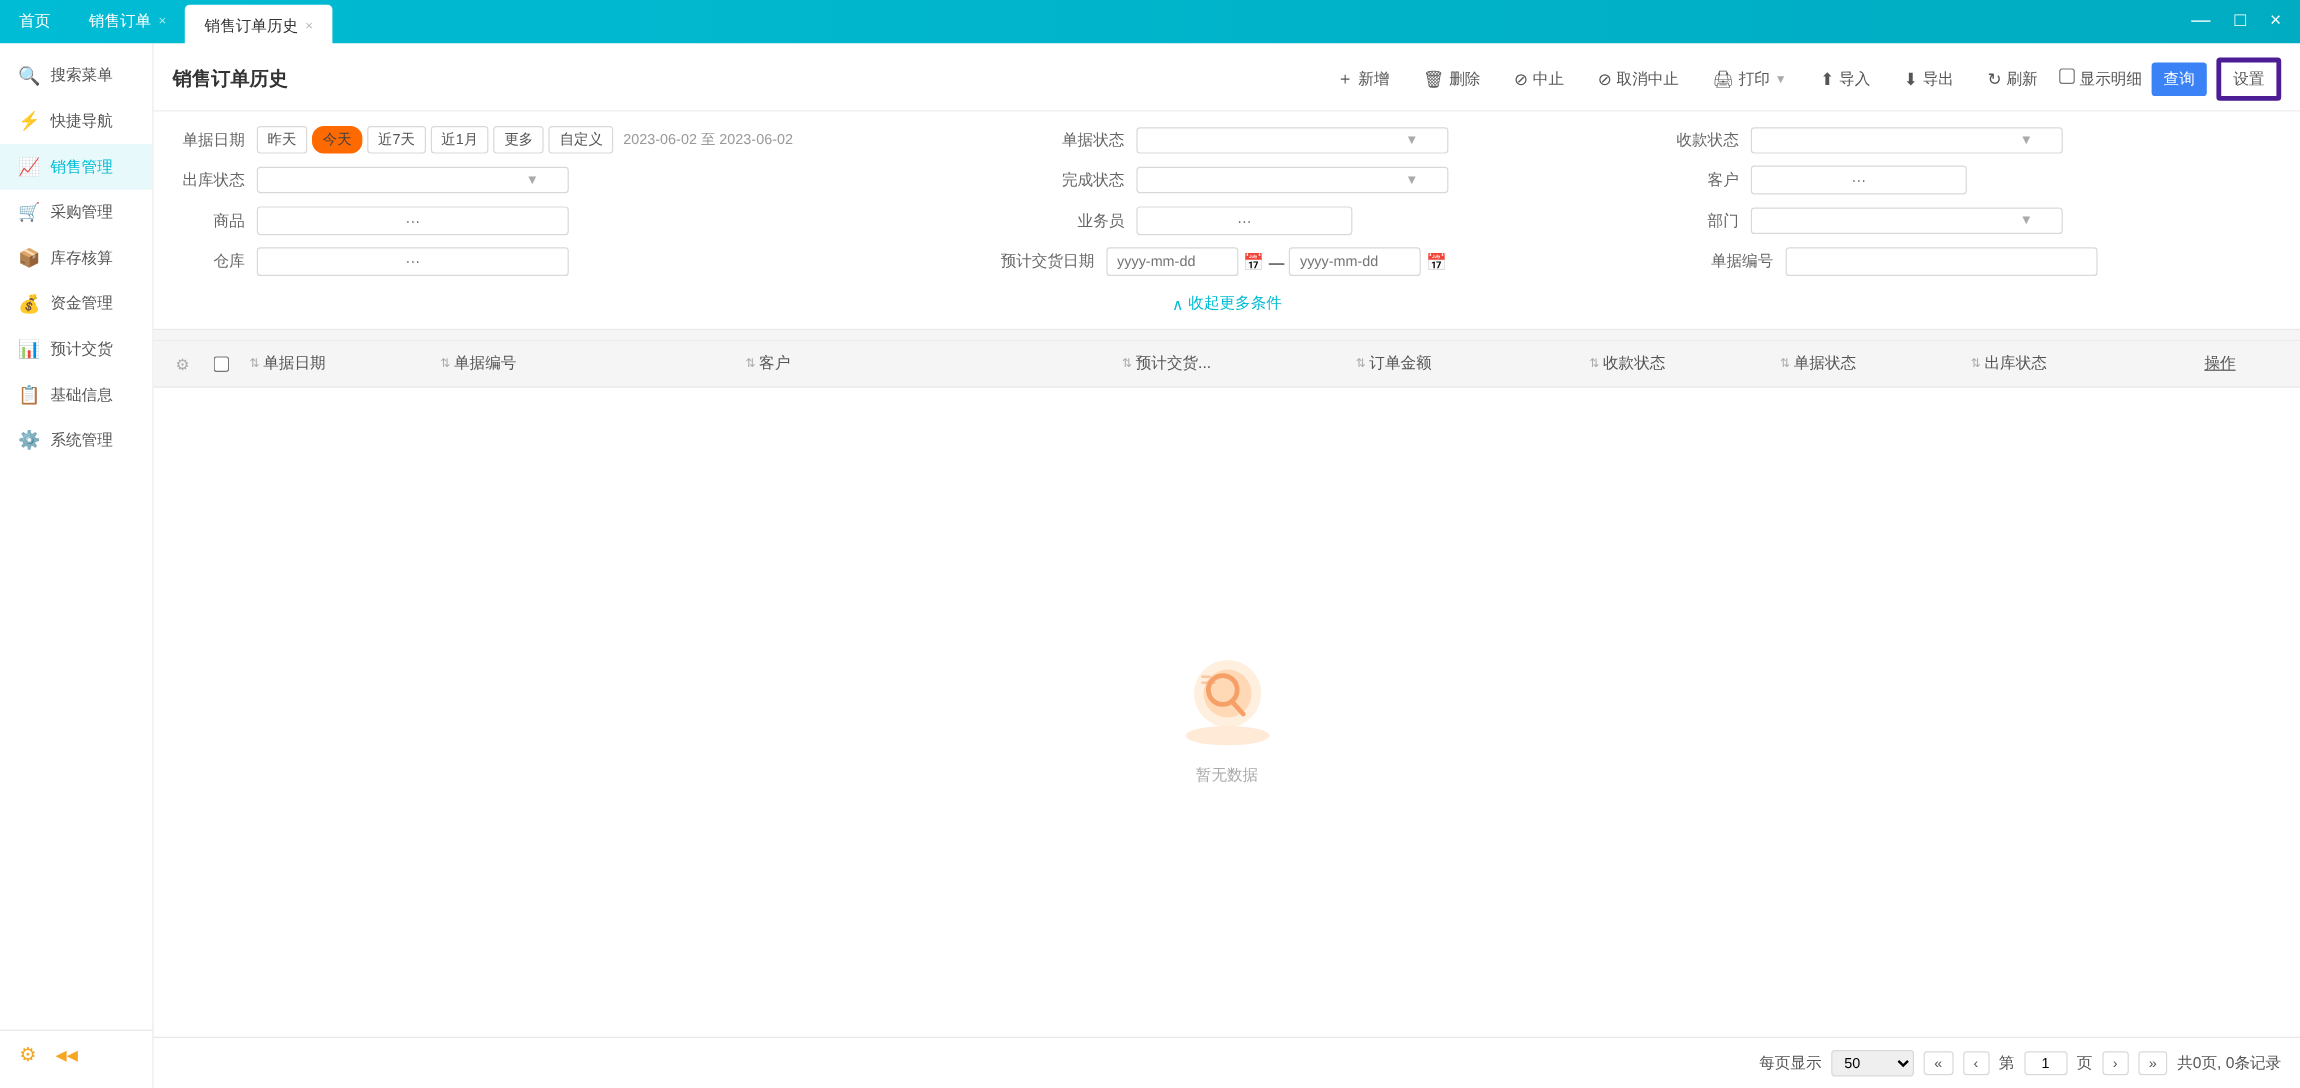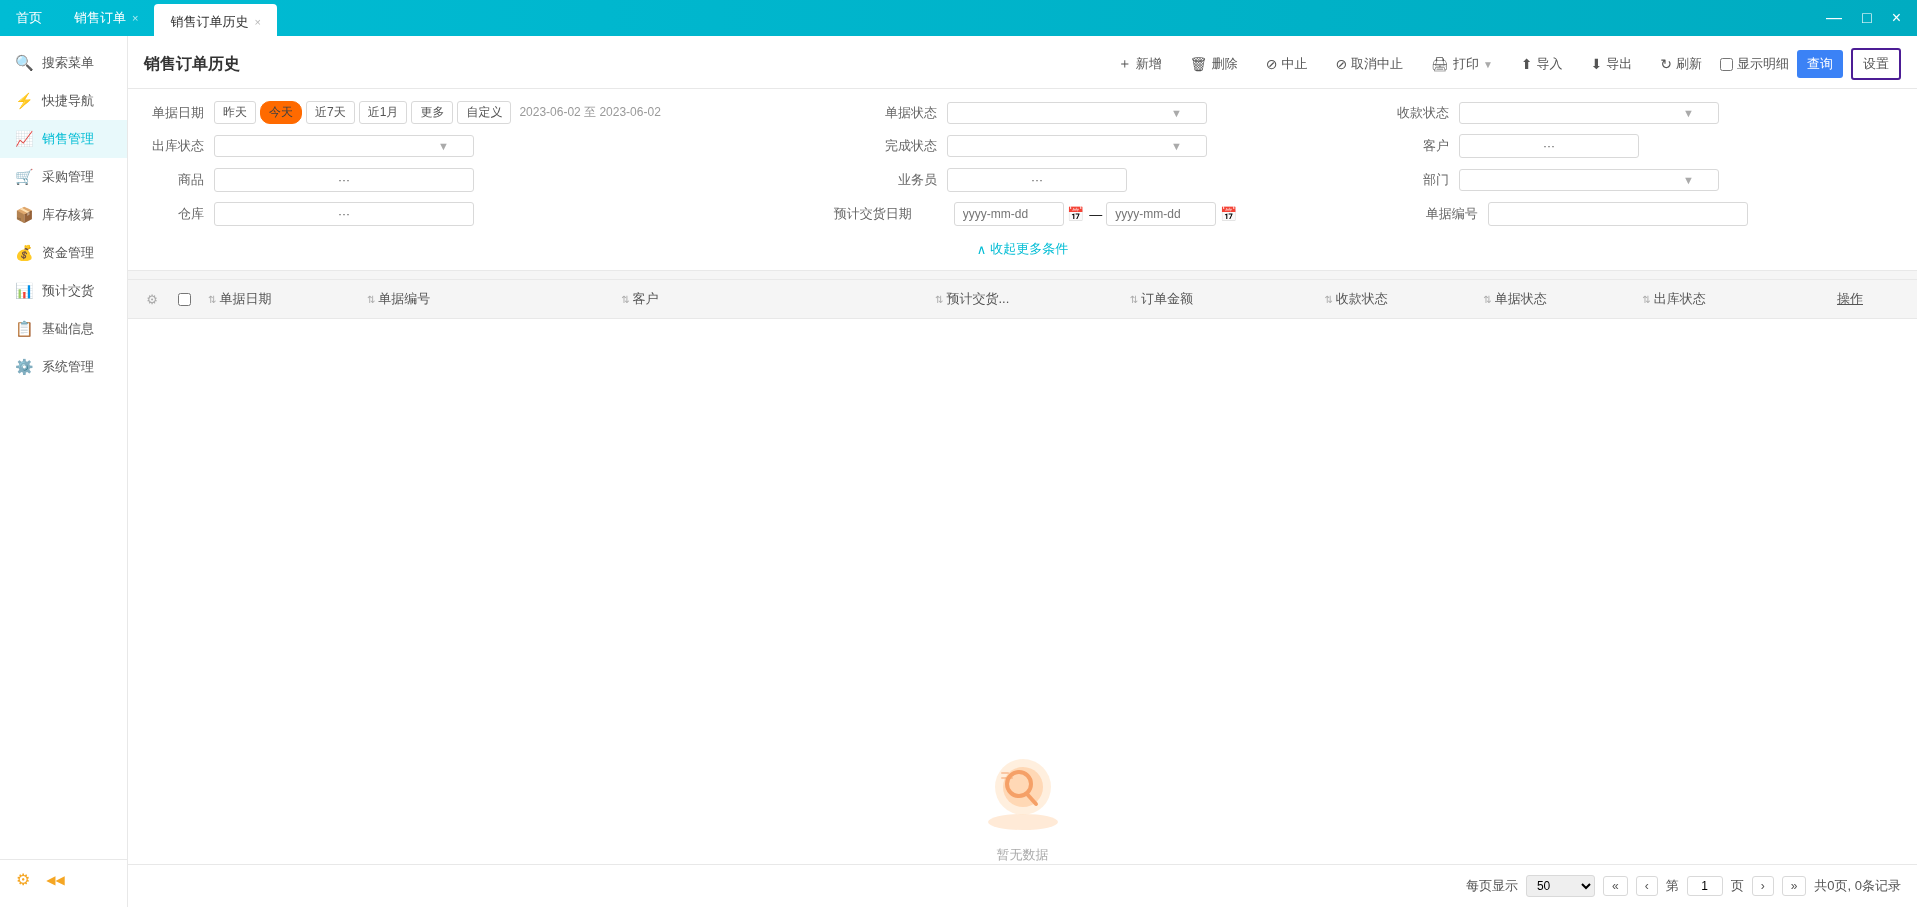--- a/index.html
+++ b/index.html
@@ -149,21 +149,21 @@
       font-size: 12px;
       border-radius: 3px;
     }
     .toolbar-btn .btn-icon { font-size: 14px; }
     .toolbar-btn.primary {
       background: #3b82f6;
       color: #fff;
     }
     .show-detail-wrap {
       display: flex;
-      align-items: center;
+      align-items: flex-start;
       gap: 4px;
       font-size: 12px;
       color: #555;
     }
     .show-detail-wrap input[type=checkbox] { cursor: pointer; }
 
     
     .filter-section {
       background: #fff;
       padding: 12px 16px;
@@ -246,21 +246,20 @@
       font-size: 12px;
       color: #555;
       background: #fff;
       cursor: pointer;
       min-width: 180px;
     }
     .date-input-pair {
       display: flex;
       align-items: center;
       gap: 4px;
-      margin-left: 32px;
     }
     .date-input {
       border: 1px solid #d9d9d9;
       border-radius: 3px;
       padding: 4px 8px;
       font-size: 12px;
       color: #aaa;
       background: #fff;
       width: 110px;
     }
@@ -315,21 +314,21 @@
     .th-order { flex: 1.2; }
     .th-delivery2 { flex: 1.5; }
     .th-action { width: 80px; text-align: center; text-decoration: underline; }
 
     
     .empty-state {
       flex: 1;
       display: flex;
       flex-direction: column;
       align-items: center;
-      justify-content: flex-end;
+      justify-content: center;
       gap: 4px;
     }
     .empty-img {
       width: 100px;
       height: 100px;
     }
     .empty-text { color: #aaa; font-size: 13px; }
 
     
     .pagination-bar {
@@ -474,21 +473,21 @@
           <span class="btn-icon">↻</span>
           <span>刷新</span>
         </button>
         <div class="show-detail-wrap">
           <input type="checkbox" style="">
           <span>显示明细</span>
         </div>
         <button class="toolbar-btn primary">
           <span>查询</span>
         </button>
-        <button class="toolbar-btn" style="border:2px solid #4c1d95;">
+        <button class="toolbar-btn" style="border:4px solid #4c1d95;">
           <span>设置</span>
         </button>
       </div>
     </div>
 
     <div class="filter-section">
 
       <div class="filter-row">
         <span class="filter-label">单据日期</span>
         <div class="filter-control" style="flex:1.5;">

